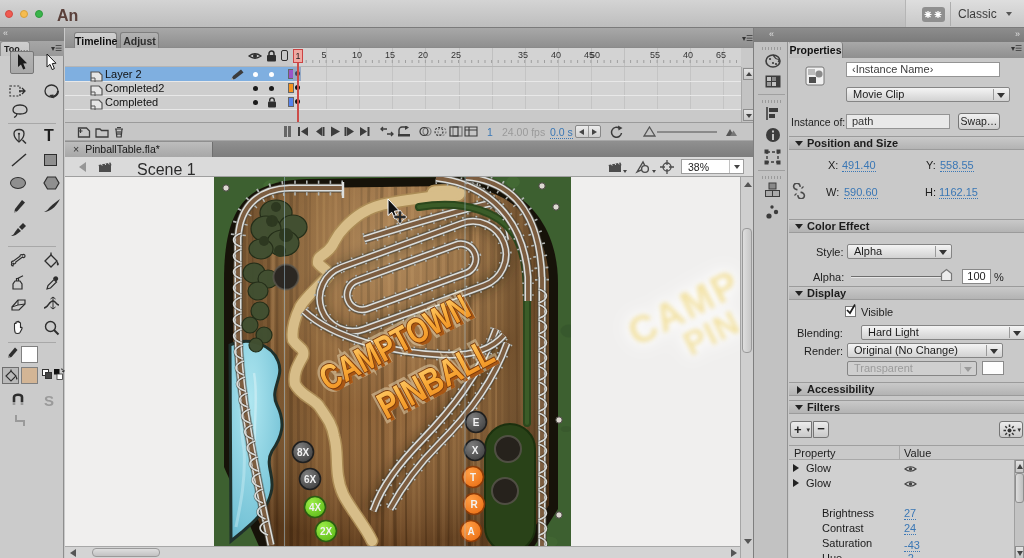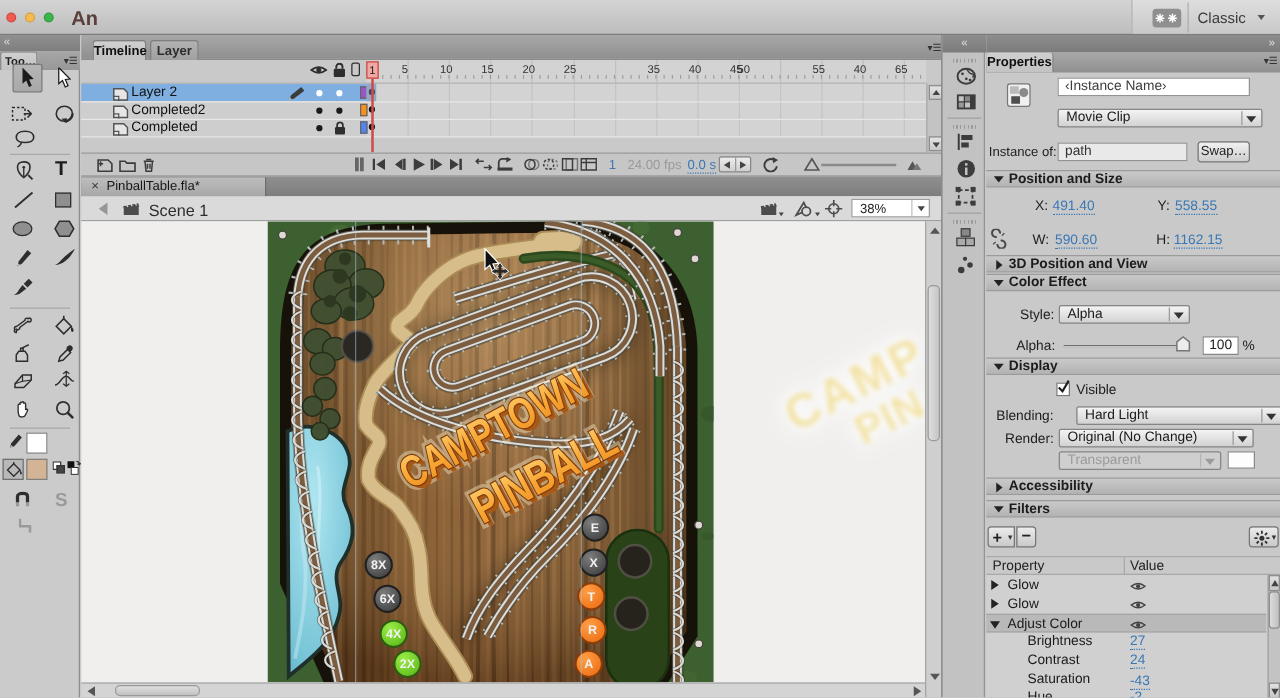--- a/index.html
+++ b/index.html
@@ -149,21 +149,21 @@
 <svg class="abs" style="left:15px;top:386px" width="12" height="13">
           <path d="M1 1 L1 7 L9 7 L9 12" fill="none" stroke="#9a9a9a" stroke-width="2"></path>
         </svg>
 </div>
     </div>
 </div>
 
 <div class="abs" id="timeline" style="left:65px;top:28px;width:692px;height:112px;background:#c9c9c9">
   <div class="abs" style="left:0;top:0;width:692px;height:20px;background:linear-gradient(#a8a8a8,#8f8f8f);border-bottom:1px solid #8a8a8a"></div>
   <div class="abs" style="left:9px;top:4px;width:43px;height:16px;background:linear-gradient(#d0d0d0,#c2c2c2);border:1px solid #7f7f7f;border-bottom:none;border-radius:3px 3px 0 0;font-size:10.5px;font-weight:bold;color:#111;line-height:16px;text-align:center">Timeline</div>
-  <div class="abs" style="left:55px;top:4px;width:39px;height:16px;background:linear-gradient(#b2b2b2,#a0a0a0);border:1px solid #7f7f7f;border-bottom:none;border-radius:3px 3px 0 0;font-size:10.5px;font-weight:bold;color:#2e2e2e;line-height:16px;text-align:center">Layer</div>
+  <div class="abs" style="left:55px;top:4px;width:39px;height:16px;background:linear-gradient(#b2b2b2,#a0a0a0);border:1px solid #7f7f7f;border-bottom:none;border-radius:3px 3px 0 0;font-size:10.5px;font-weight:bold;color:#2e2e2e;line-height:16px;text-align:center">Adjust</div>
   <div class="abs" style="left:677px;top:8px;width:14px;height:7px;color:#333;font-size:8px;line-height:6px">▾☰</div>
   <div id="tl-body" class="abs" style="left:0;top:20px;width:692px;height:66px;background:#c9c9c9">
       <div class="abs" style="left:0;top:0;width:692px;height:74px;background:#c9c9c9">
 <svg class="abs" style="left:183px;top:3px" width="14" height="10">
           <path d="M1 5 Q7 0.5 13 5 Q7 9.5 1 5 Z" fill="none" stroke="#2e2e2e" stroke-width="1.3"></path>
           <circle cx="7" cy="5" r="2" fill="#2e2e2e"></circle>
         </svg>
 <svg class="abs" style="left:201px;top:2px" width="11" height="12">
           <rect x="1" y="5" width="9" height="6.5" rx="1" fill="#2e2e2e"></rect>
           <path d="M3 5 V3.5 A2.5 2.5 0 0 1 8 3.5 V5" fill="none" stroke="#2e2e2e" stroke-width="1.5"></path>
@@ -353,21 +353,21 @@
 
 <div class="abs" id="editbar" style="left:65px;top:157px;width:692px;height:20px;background:#dadada;border-bottom:1px solid #9f9f9f">
   <div class="abs" style="left:14px;top:5px;width:0;height:0;border-right:7px solid #969696;border-top:5px solid transparent;border-bottom:5px solid transparent"></div>
   <svg class="abs" style="left:33px;top:4px" width="15" height="12">
       <rect x="1" y="4" width="12" height="7" fill="#4c4c4c"></rect>
       <path d="M0.5 4 L12.5 1.5 L13.5 4.2 L1.5 6.5 Z" fill="#4c4c4c"></path>
       <g stroke="#ddd" stroke-width="1">
         <path d="M3 2.2 L4.2 4.6 M6.5 1.6 L7.7 4 M10 1 L11.2 3.4"></path>
       </g>
     </svg>
-  <div class="abs" style="left:54px;top:4px;font-size:13px;color:#2c2c2c">Scene 1</div>
+  <div class="abs" style="left:72px;top:4px;font-size:16px;color:#2c2c2c">Scene 1</div>
   <svg class="abs" style="left:543px;top:4px" width="15" height="12">
       <rect x="1" y="4" width="12" height="7" fill="#4c4c4c"></rect>
       <path d="M0.5 4 L12.5 1.5 L13.5 4.2 L1.5 6.5 Z" fill="#4c4c4c"></path>
       <g stroke="#ddd" stroke-width="1">
         <path d="M3 2.2 L4.2 4.6 M6.5 1.6 L7.7 4 M10 1 L11.2 3.4"></path>
       </g>
     </svg>
   <div class="tri-d" style="left:558px;top:13px;border-top-width:3px;border-left-width:2.5px;border-right-width:2.5px;border-top-color:#444"></div>
   <svg class="abs" style="left:570px;top:3px" width="16" height="14">
       <path d="M2 12 L8 2 L11 8 Z" fill="none" stroke="#4c4c4c" stroke-width="1.4"></path>
@@ -812,21 +812,20 @@
             <path d="M9.5 9.5 A3.2 3.2 0 1 1 7 12.2"></path>
           </g>
           <g stroke="#4a4a4a" stroke-width="1.1">
             <path d="M3.5 12.5 L5.5 10.5 M10.5 5.5 L12.5 3.5"></path>
           </g>
         </svg>
 <div class="lbl" style="left:37px;top:158px">W:</div>
         <div class="bval" style="left:55px;top:158px">590.60</div>
 <div class="lbl" style="left:136px;top:158px">H:</div>
         <div class="bval" style="left:150px;top:158px">1162.15</div>
-<div class="secbar" style="top:176px"><div class="tri-r" style="left:8px;top:3px;border-left-color:#222"></div>3D Position and View</div>
 <div class="secbar" style="top:191px"><div class="tri-d" style="left:6px;top:4px;border-top-color:#222"></div>Color Effect</div>
 <div class="lbl" style="left:27px;top:218px">Style:</div>
 <div class="dd" style="left:58px;top:216px;width:105px;height:15px">Alpha<div class="sep"></div><div class="car"></div></div>
 <div class="lbl" style="left:24px;top:243px">Alpha:</div>
 <div class="abs" style="left:62px;top:248px;width:96px;height:2px;background:#6e6e6e;border-bottom:1px solid #e6e6e6"></div>
 <svg class="abs" style="left:150px;top:240px" width="15" height="14">
           <path d="M2.5 5.5 L7.5 1.5 L12.5 5.5 L12.5 12.5 L2.5 12.5 Z" fill="#ececec" stroke="#777" stroke-width="1.2"></path>
         </svg>
 <div class="abs" style="left:173px;top:241px;width:29px;height:15px;background:#fff;border:1px solid #888;font-size:11px;color:#222;line-height:13px;text-align:center">100</div>
 <div class="lbl" style="left:205px;top:243px">%</div>
@@ -872,28 +871,20 @@
             </svg>
           </div>
 <div class="abs" style="left:0;top:30px;width:224px;height:15px;">
             <div class="tri-r" style="left:4px;top:3px;border-left-color:#222;border-left-width:6px;border-top-width:4.5px;border-bottom-width:4.5px"></div>
             <span style="position:absolute;left:17px;top:1px;font-size:11px;color:#1a1a1a">Glow</span>
             <svg width="13" height="10" style="position:absolute;left:115px;top:3px">
               <path d="M1 5 Q6.5 0.5 12 5 Q6.5 9.5 1 5 Z" fill="none" stroke="#444" stroke-width="1.2"></path>
               <circle cx="6.5" cy="5" r="1.7" fill="#444"></circle>
             </svg>
           </div>
-<div class="abs" style="left:0;top:45px;width:224px;height:15px;background:#b9b9b9;border-top:1px solid #a5a5a5;border-bottom:1px solid #a5a5a5">
-            <div class="tri-d" style="left:3px;top:5px;border-top-color:#222;border-top-width:6px;border-left-width:4.5px;border-right-width:4.5px"></div>
-            <span style="position:absolute;left:17px;top:1px;font-size:11px;color:#1a1a1a">Adjust Color</span>
-            <svg width="13" height="10" style="position:absolute;left:115px;top:3px">
-              <path d="M1 5 Q6.5 0.5 12 5 Q6.5 9.5 1 5 Z" fill="none" stroke="#444" stroke-width="1.2"></path>
-              <circle cx="6.5" cy="5" r="1.7" fill="#444"></circle>
-            </svg>
-          </div>
 <div class="abs" style="left:0;top:60px;width:224px;height:15px;">
             <span style="position:absolute;left:33px;top:1px;font-size:11px;color:#1a1a1a">Brightness</span>
             <div class="bval" style="left:115px;top:1px">27</div>
           </div>
 <div class="abs" style="left:0;top:75px;width:224px;height:15px;">
             <span style="position:absolute;left:33px;top:1px;font-size:11px;color:#1a1a1a">Contrast</span>
             <div class="bval" style="left:115px;top:1px">24</div>
           </div>
 <div class="abs" style="left:0;top:90px;width:224px;height:15px;">
             <span style="position:absolute;left:33px;top:1px;font-size:11px;color:#1a1a1a">Saturation</span>

